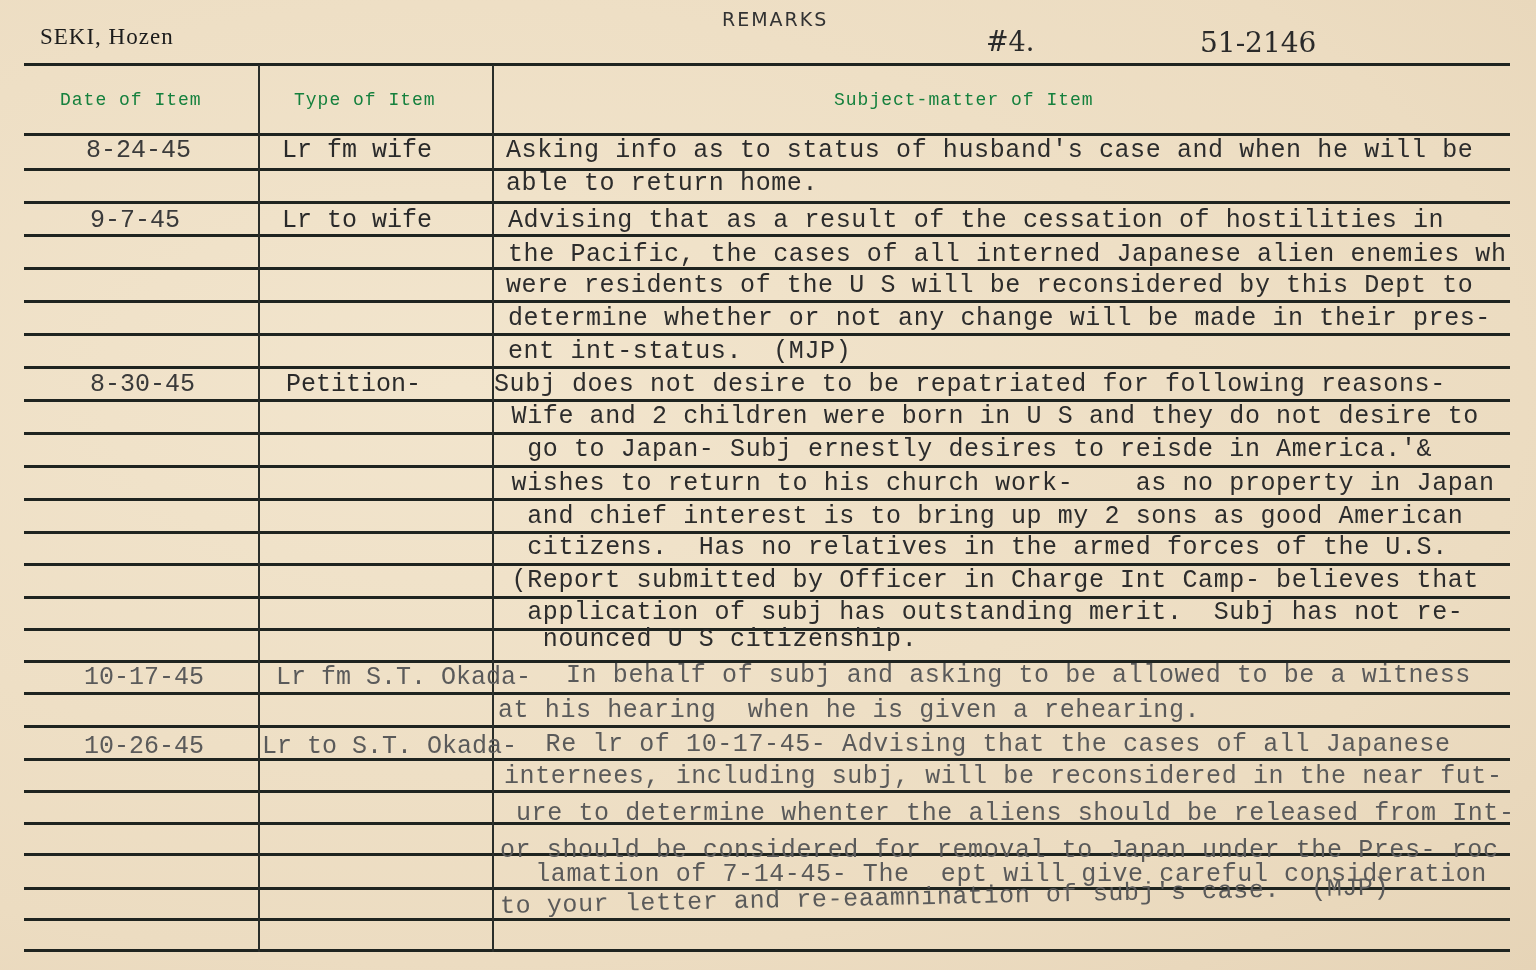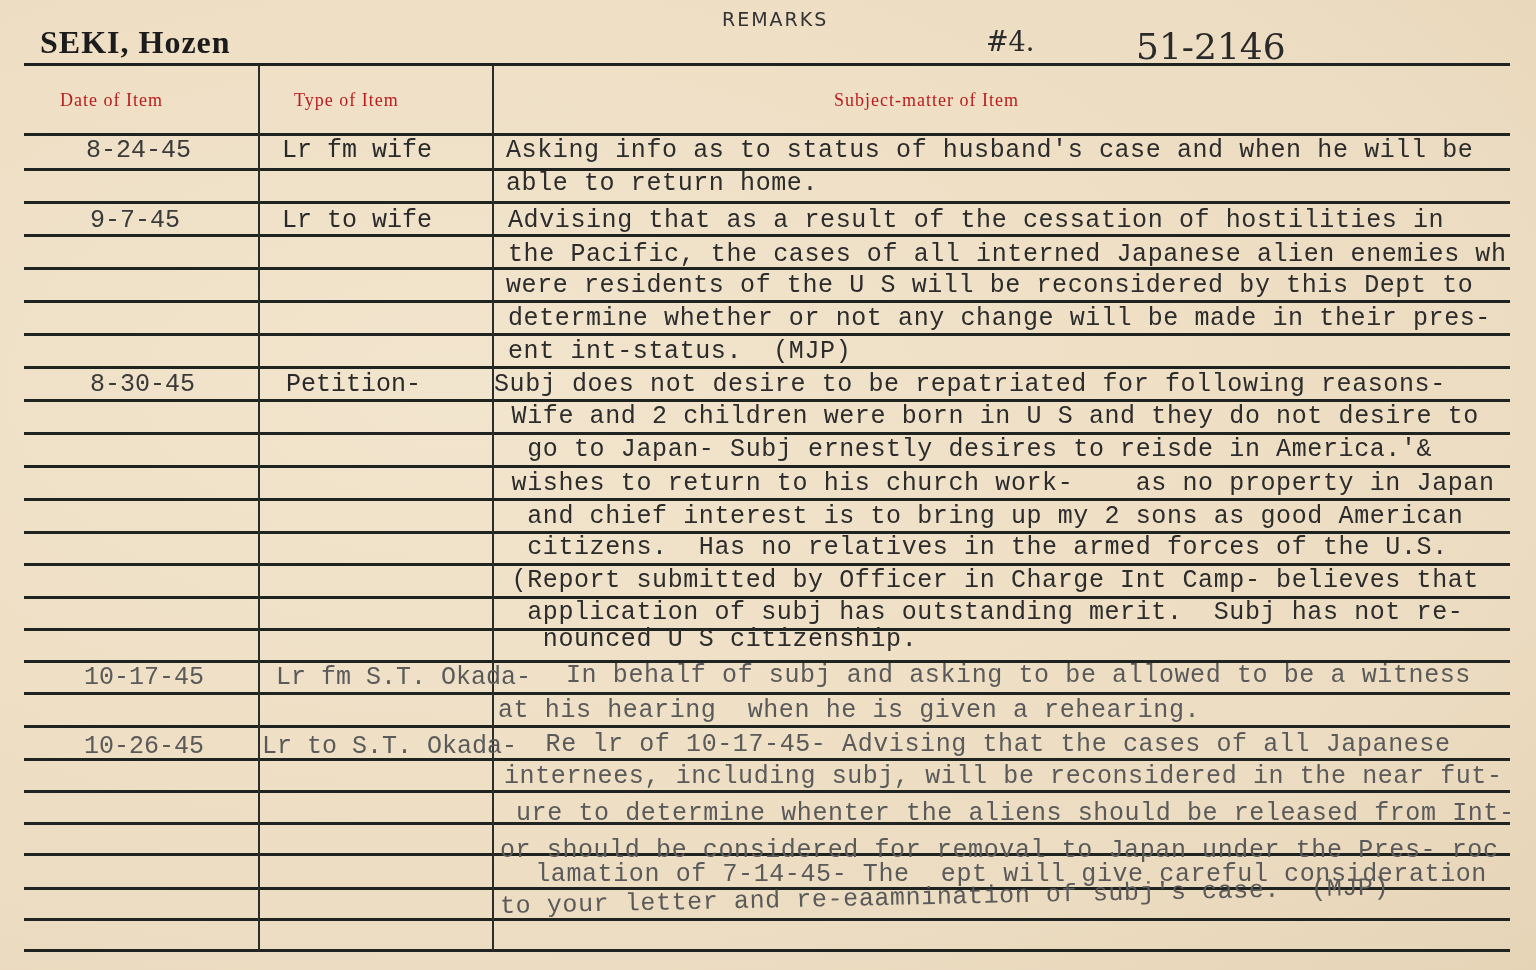--- a/index.html
+++ b/index.html
@@ -9,24 +9,24 @@
     background-image: radial-gradient(ellipse at 30% 40%, #f2e5cd 0%, #ecdcc1 70%, #e6d4b7 100%);
     font-family: "Liberation Mono", "DejaVu Sans Mono", monospace;
     color:#2a2a2a;
     position:relative;
   }
   .card { position:absolute; left:0; top:0; width:1536px; height:794px; }
   .hline { position:absolute; left:24px; width:1486px; height:3px; background:#1f2420; }
   .vline { position:absolute; width:2px; background:#2a2e2a; top:65px; height:887px; }
   .txt { position:absolute; white-space:pre; }
   .heading-remarks { left:722px; top:8px; font-family:"DejaVu Sans", sans-serif; font-size:19px; letter-spacing:2px; color:#333; }
-  .name { left:40px; top:24px; font-family:"Liberation Serif","DejaVu Serif",serif; font-weight:bold; font-size:32px; color:#1c1c1c; letter-spacing:1px;}
+  .name { left:40px; top:24px; font-family:"Liberation Serif","DejaVu Serif",serif; font-weight:normal; font-size:23px; color:#1c1c1c; letter-spacing:1px;}
   .cardno { left:986px; top:26px; font-family:"DejaVu Serif", serif; font-size:27px; color:#2a2a2a; }
-  .fileno { left:1136px; top:26px; font-family:"DejaVu Serif", serif; font-size:36px; color:#2a2a2a; }
-  .colhead { top:90px; font-family:Liberation Serif, serif; font-size:18px; color:#b91c1c; letter-spacing:1px;text-align:right; }
+  .fileno { left:1200px; top:26px; font-family:"DejaVu Serif", serif; font-size:28px; color:#2a2a2a; }
+  .colhead { top:90px; font-family:Liberation Mono, monospace; font-size:18px; color:#15803d; letter-spacing:1px;text-align:right; }
   .date { font-family:"Liberation Mono", monospace; font-size:25px; color:#3a3a3a; }
   .type { font-family:"Liberation Mono", monospace; font-size:25px; color:#2a2a2a; }
   .subj { font-family:"Liberation Mono", monospace; font-size:25px; color:#2c2c2c; letter-spacing:0.6px; }
   .faded { color:#5a5a5a; }
 </style>
 </head>
 <body>
 
 <div class="card">
 

